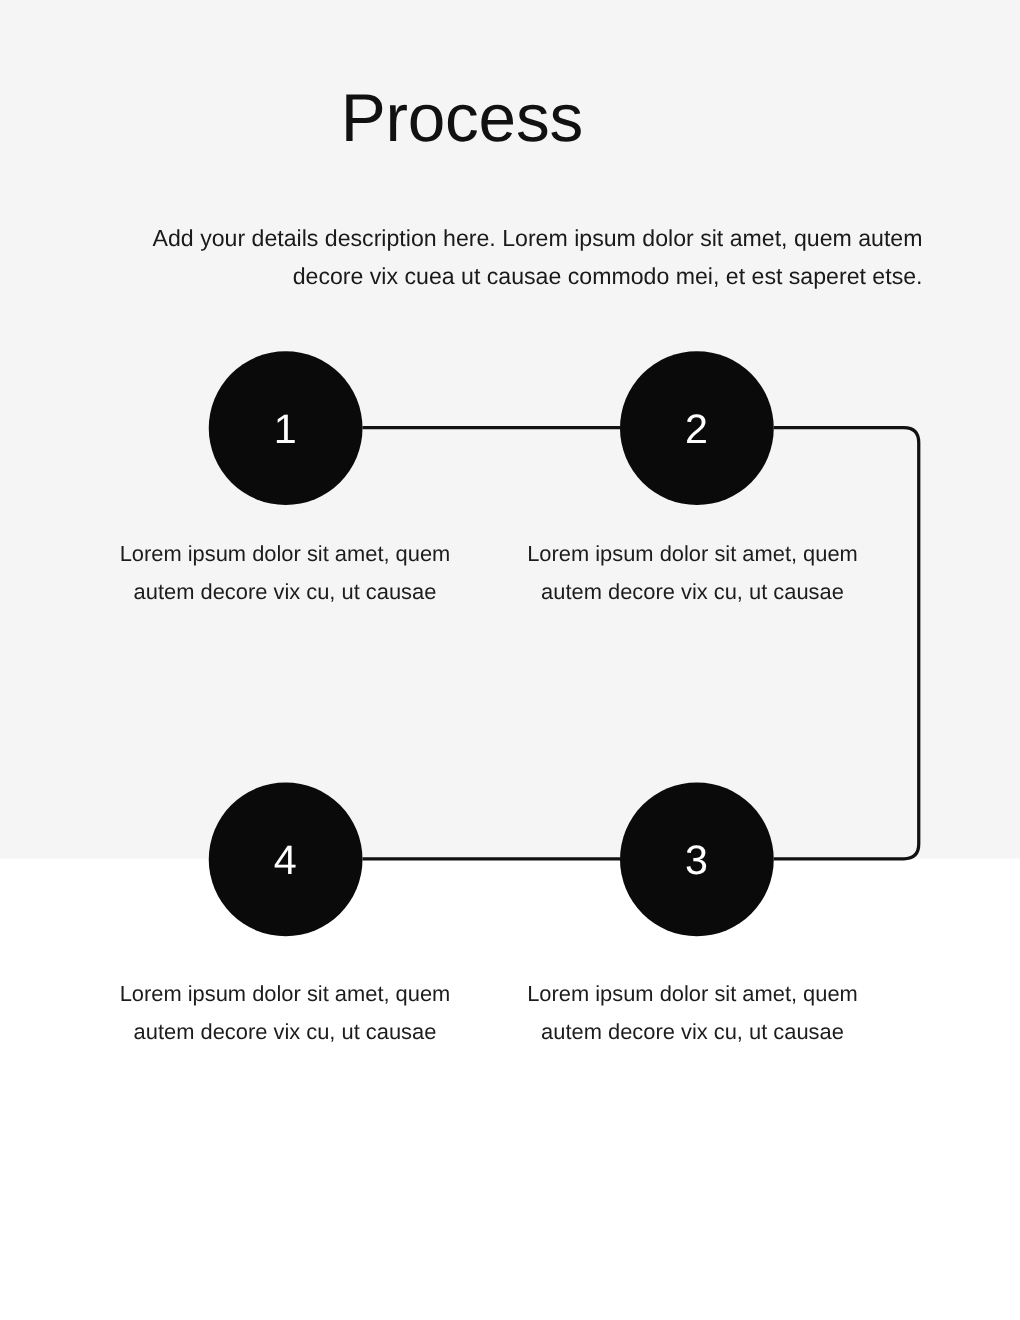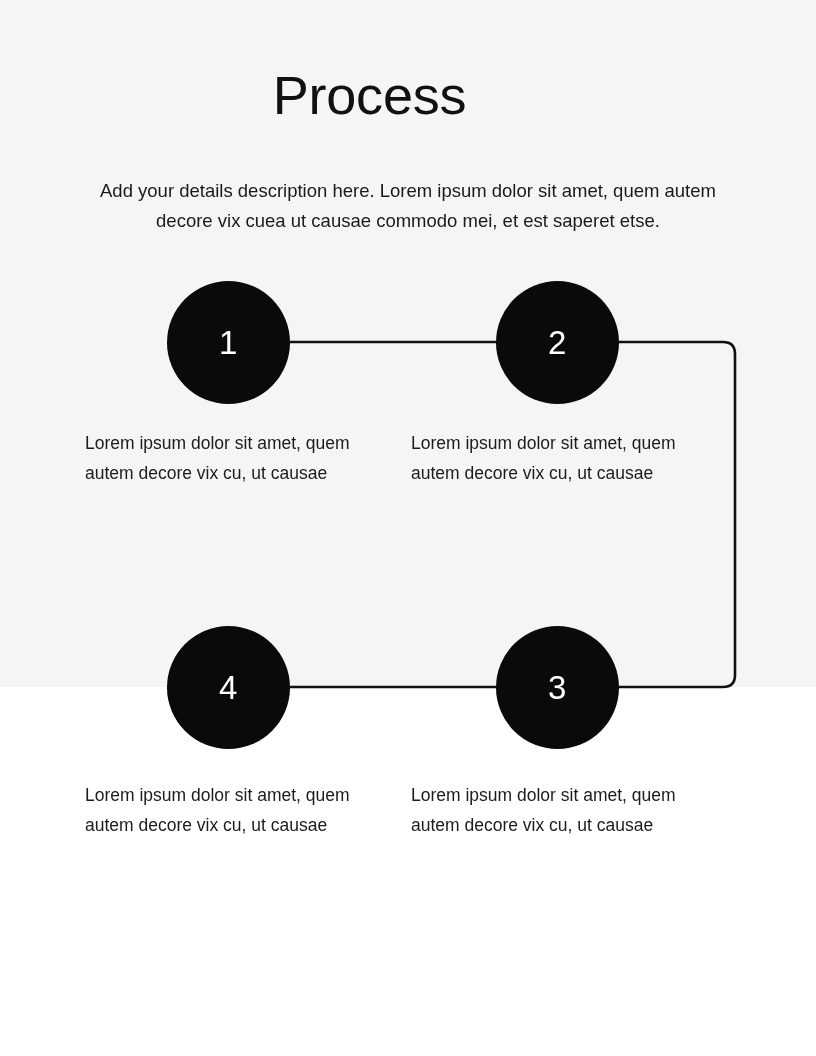--- a/index.html
+++ b/index.html
@@ -53,21 +53,21 @@
     line-height: 1.15;
     color: #111111;
     letter-spacing: -0.2px;
   }
 
   .description {
     position: absolute;
     left: 78px;
     top: 176px;
     width: 660px;
-    text-align: center;
+    text-align: right;
     font-size: 18.5px;
     line-height: 30px;
     color: #1a1a1a;
   }
 
   
   .connectors {
     position: absolute;
     left: 0;
     top: 0;
@@ -97,20 +97,21 @@
 
   .node-1 { left: 167px; top: 281px; }
   .node-2 { left: 496px; top: 281px; }
   .node-3 { left: 496px; top: 626px; }
   .node-4 { left: 167px; top: 626px; }
 
   
   .caption {
     position: absolute;
     width: 286px;
+    text-align: center;
     font-size: 17.5px;
     line-height: 30px;
     color: #1c1c1c;
   }
   .caption-1 { left: 85px;  top: 428px; }
   .caption-2 { left: 411px; top: 428px; }
   .caption-3 { left: 411px; top: 780px; }
   .caption-4 { left: 85px;  top: 780px; }
 </style>
 </head>

